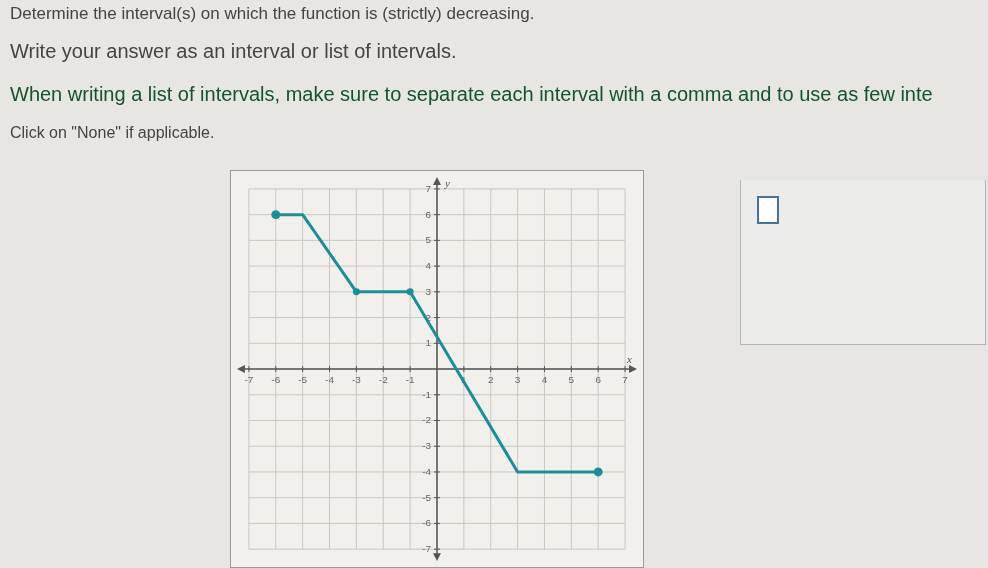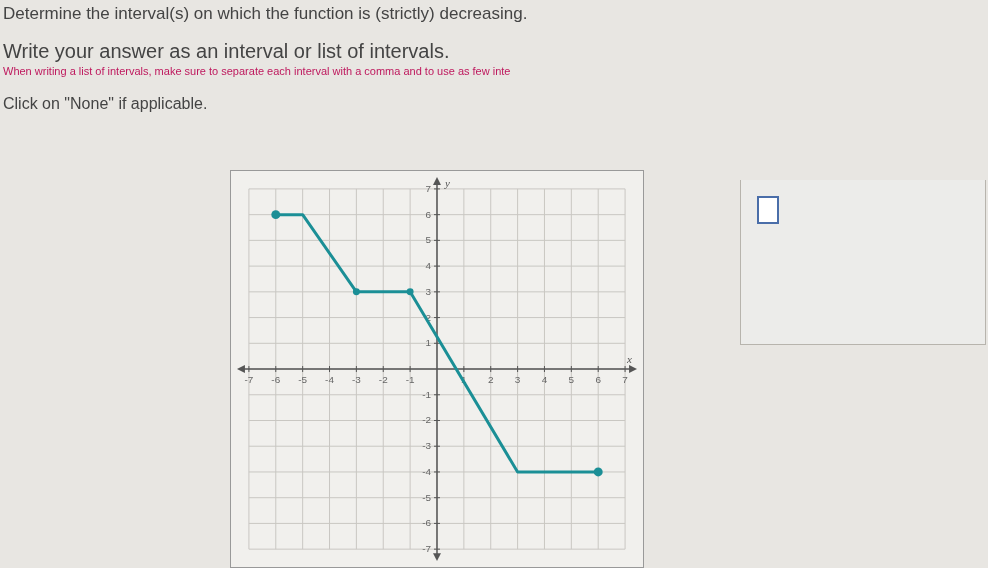--- a/index.html
+++ b/index.html
@@ -6,36 +6,37 @@
   body {
     width: 988px;
     height: 568px;
     background: #e8e6e2;
     font-family: Verdana, Geneva, sans-serif;
     color: #333;
     overflow: hidden;
     position: relative;
   }
   .content {
-    padding: 4px 10px 0 3px;
+    padding: 4px 10px 0 10px;
   }
   .question-line {
     font-size: 17px;
     color: #444;
     margin-bottom: 14px;
   }
   .instr-line {
     font-size: 20px;
     color: #444;
     line-height: 1.35;
   }
   .instr-line2 {
-    font-size: 11px;
-    color: #be185d;
+    font-size: 20px;
+    color: #14532d;
     white-space: nowrap;
+    margin-top: 18px;
   }
   .click-note {
     font-size: 16px;
     color: #444;
     margin-top: 18px;
   }
   .graph-wrap {
     position: absolute;
     left: 230px;
     top: 170px;

